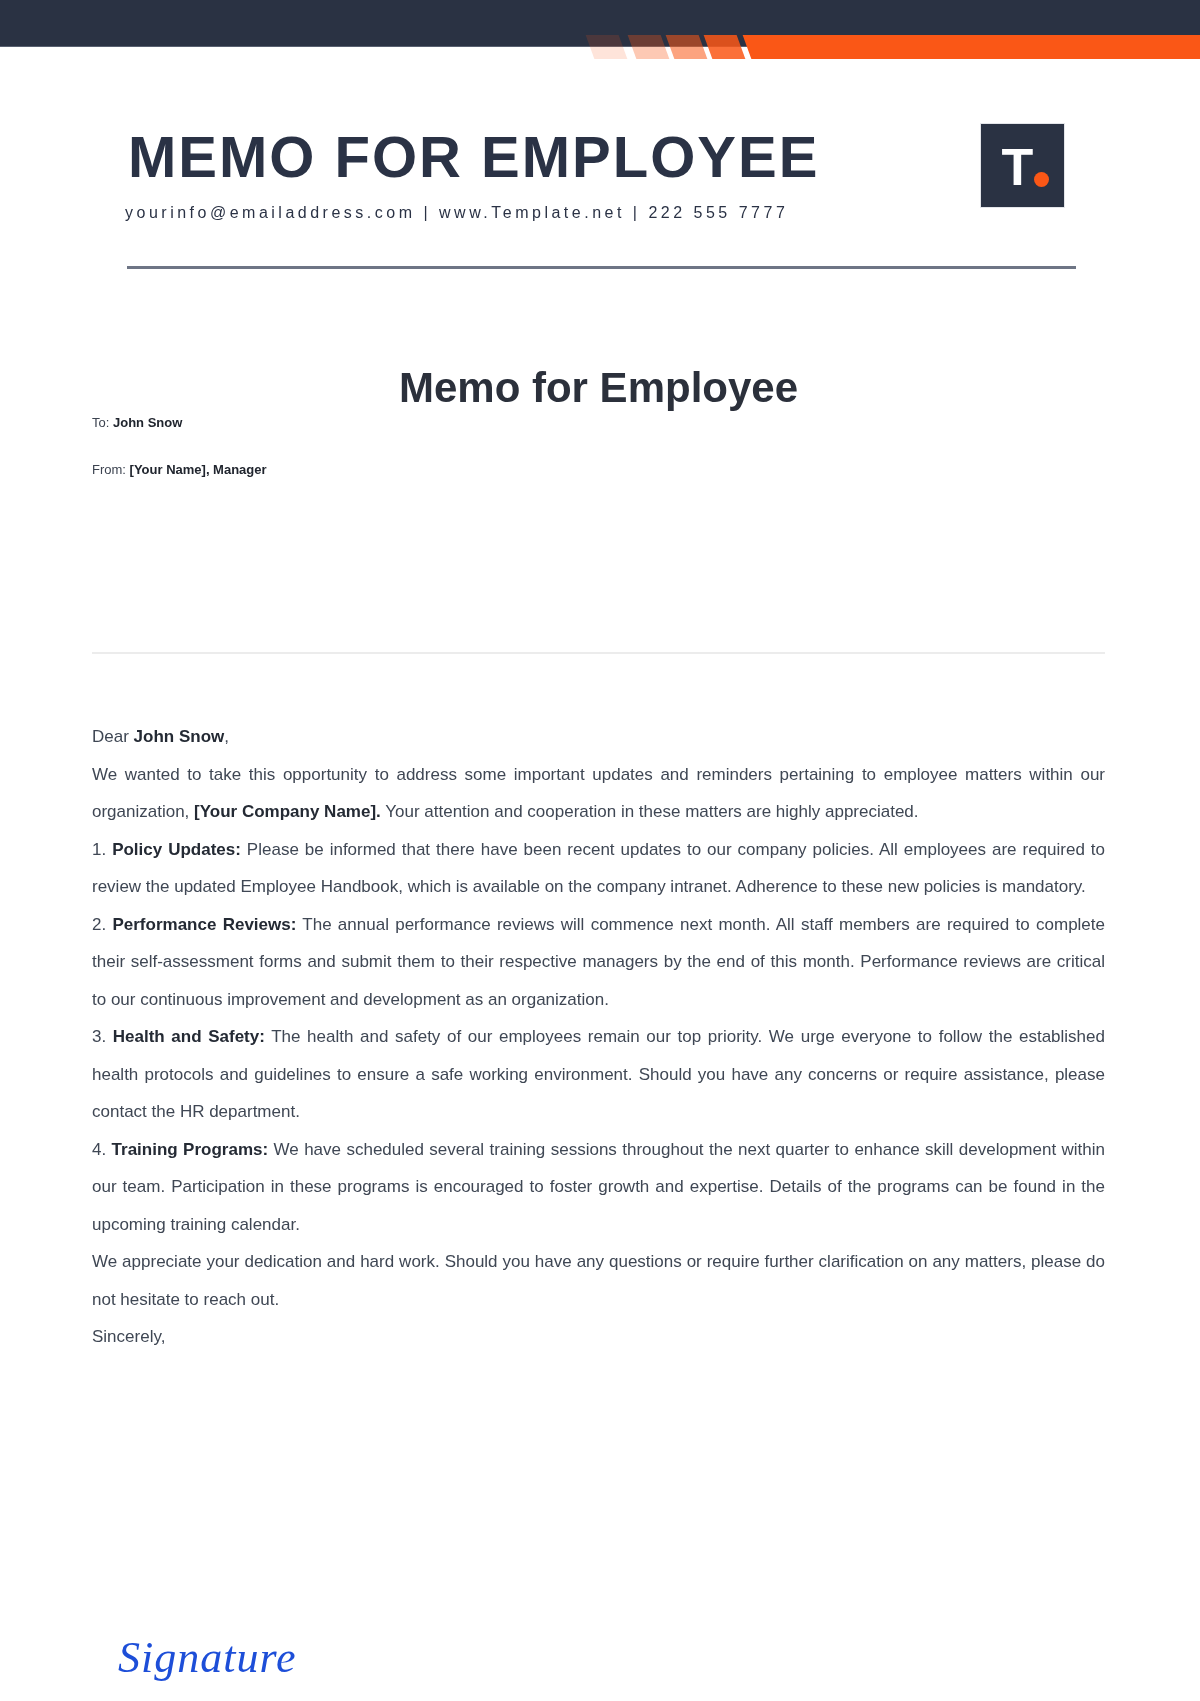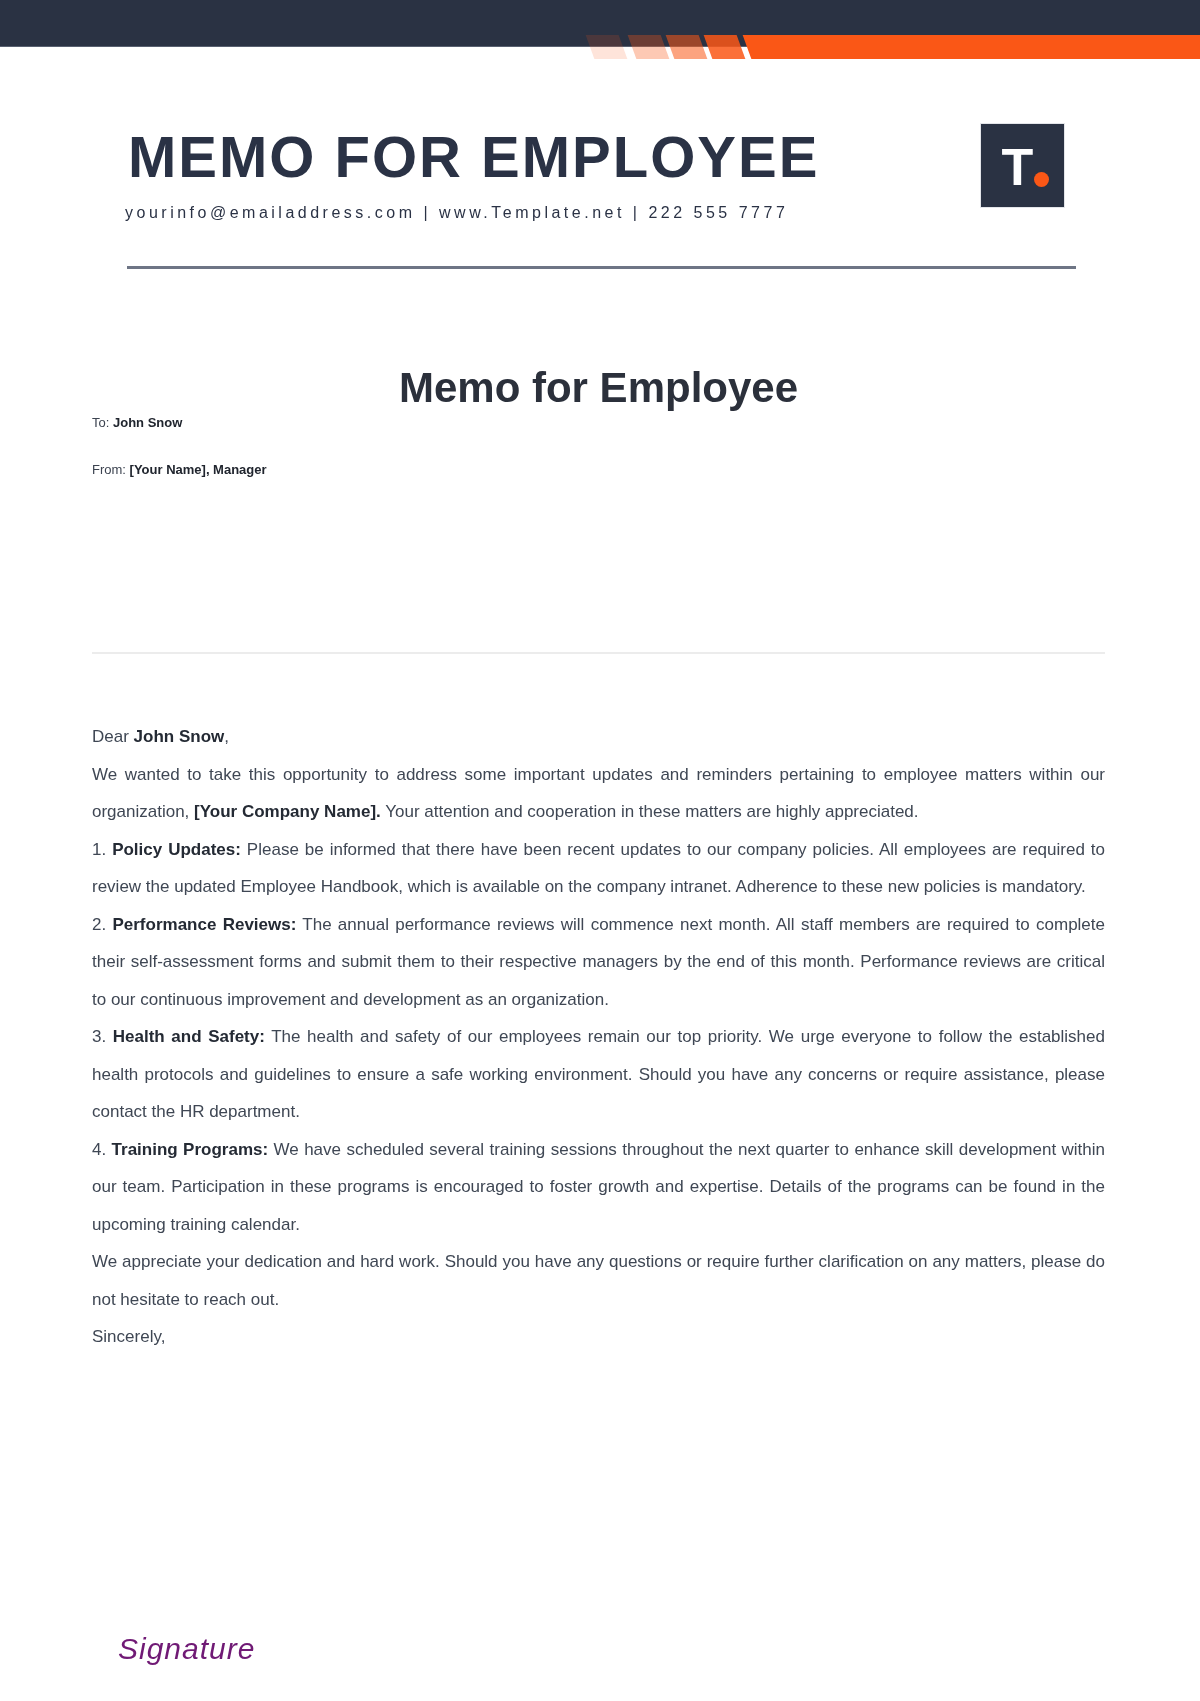--- a/index.html
+++ b/index.html
@@ -79,22 +79,22 @@
   .body-text {
     position:absolute; left:92px; top:706px; width:1013px;
     font-size:17px; line-height:37.5px; color:#3F4754;margin-top:12px;
   }
   .body-text p { margin:0; text-align:justify; }
   .body-text b { color:#242A34; }
 
   
   .signature {
     position:absolute; left:118px; top:1632px;
-    font-family:Liberation Sans, sans-serif; font-style:italic;
-    font-size:30px; color:#701a75; letter-spacing:1px;
+    font-family:Liberation Serif, serif; font-style:italic;
+    font-size:44px; color:#1d4ed8; letter-spacing:1px;
   }
 </style>
 </head>
 <body>
 
 <div class="page">
 
   <div class="topbar"></div>
   <div class="accent-clip">
     <div class="stripe s1"></div>

